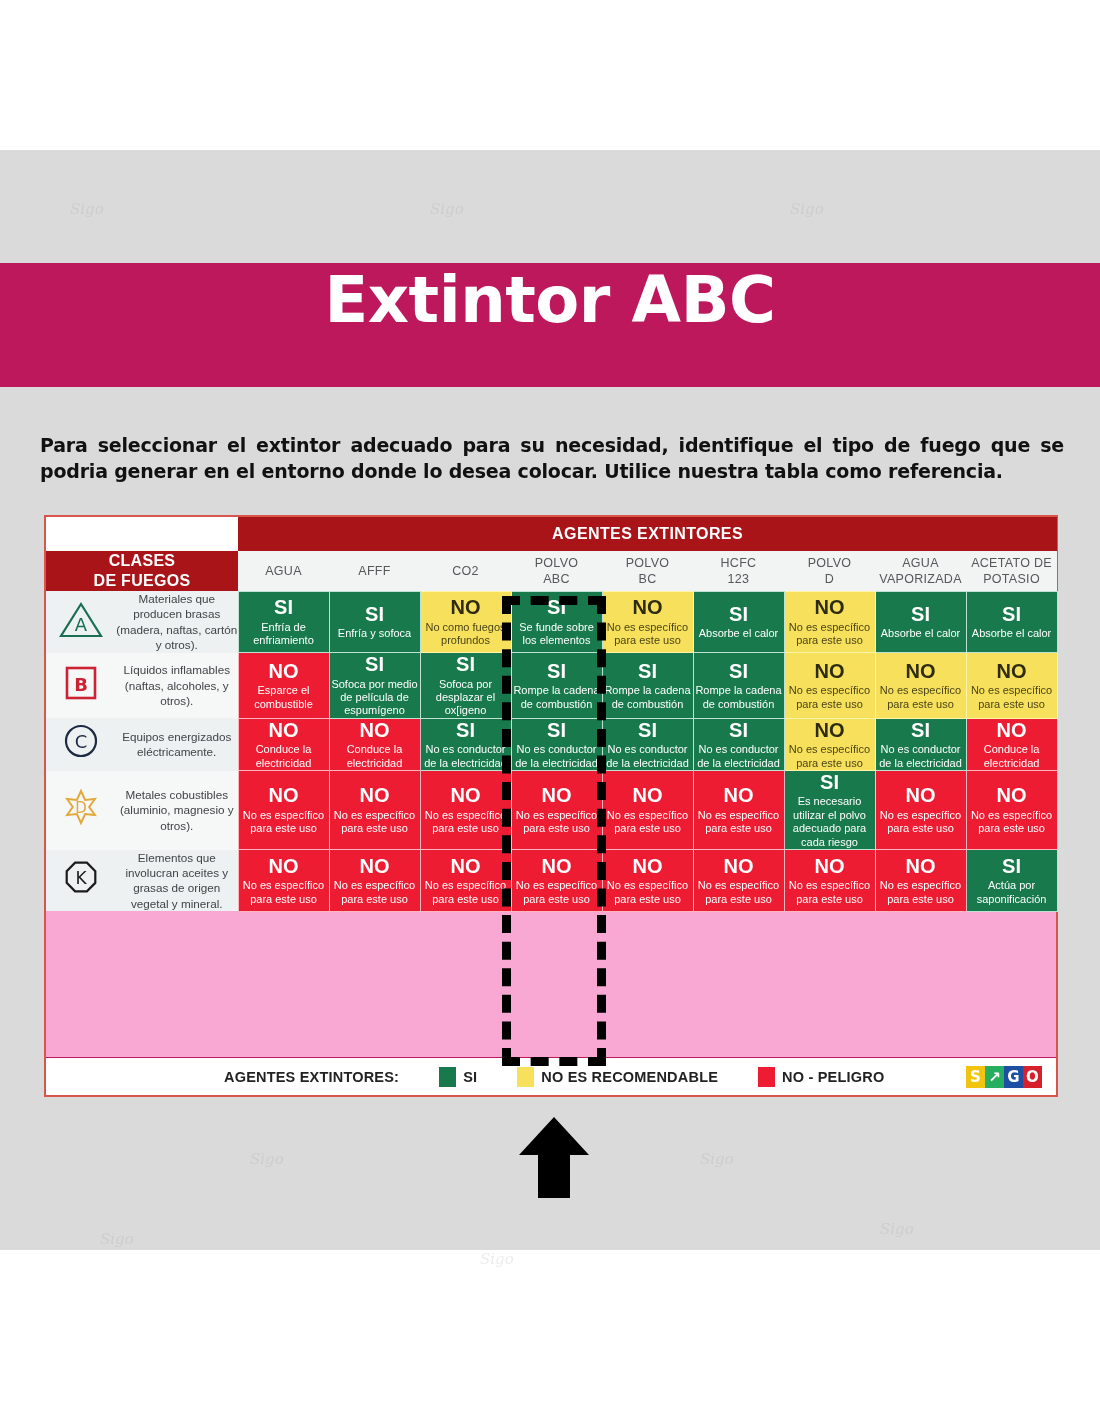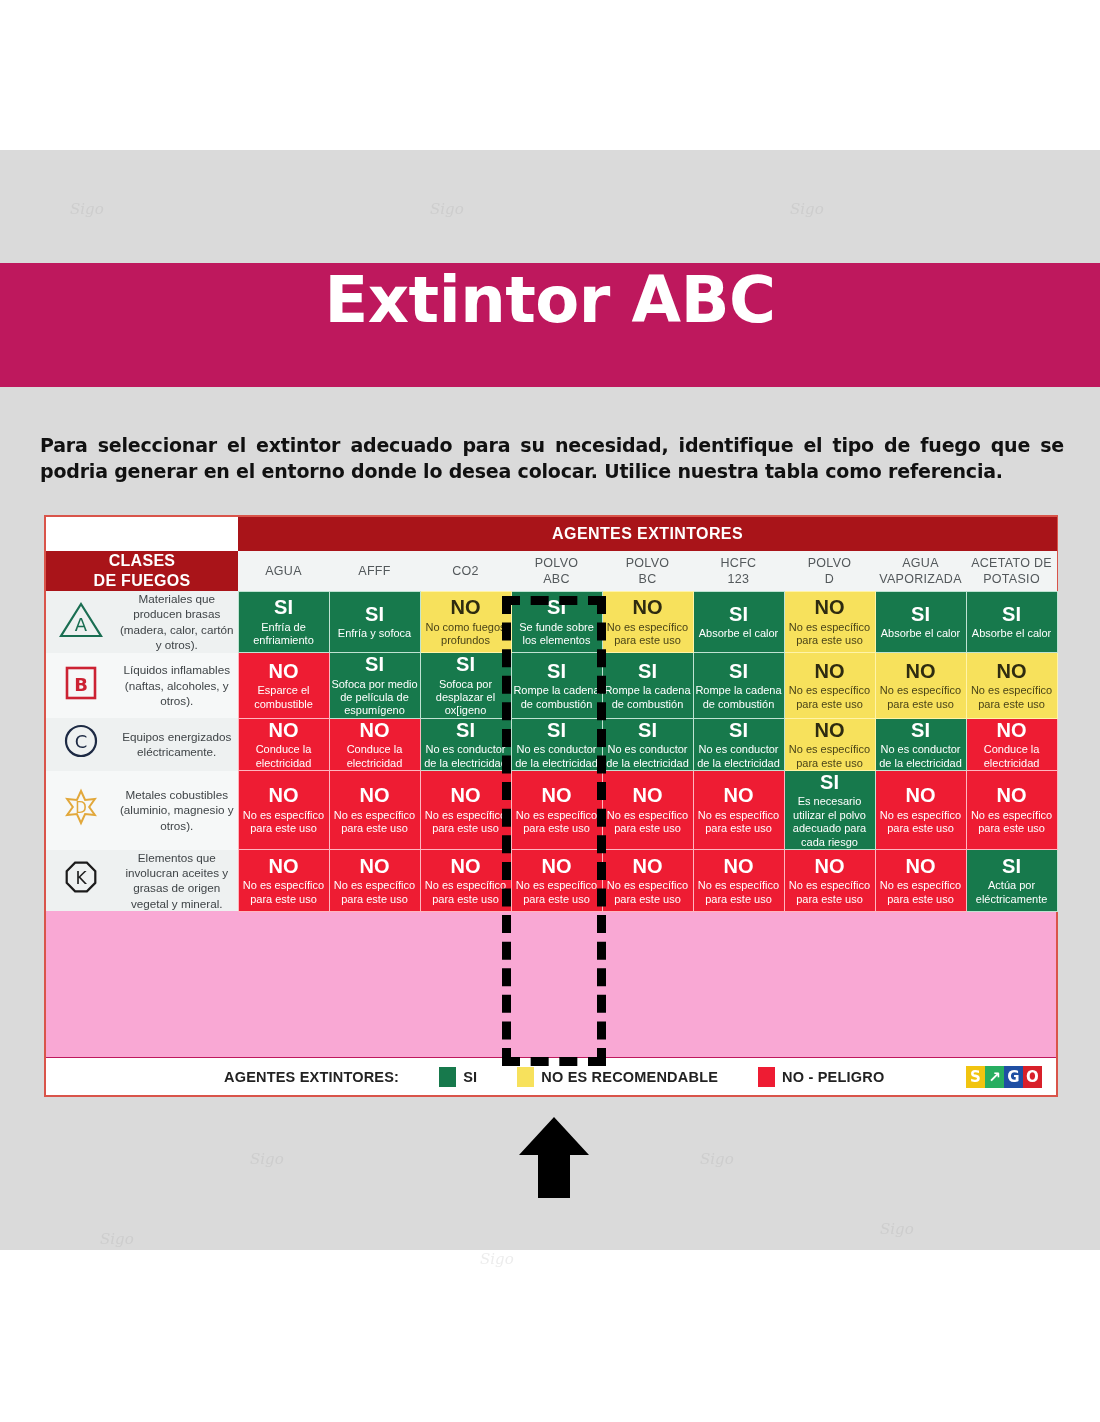--- a/index.html
+++ b/index.html
@@ -156,21 +156,21 @@
             <td class="agent-hd">HCFC<br>123</td>
             <td class="agent-hd">POLVO<br>D</td>
             <td class="agent-hd">AGUA<br>VAPORIZADA</td>
             <td class="agent-hd">ACETATO DE<br>POTASIO</td>
           </tr>
           <tr>
             <td class="cls-icon"><span class="ico"><svg width="46" height="40" viewBox="0 0 46 40">
                   <polygon points="23,4 43,36 3,36" fill="none" stroke="#1a6e52" stroke-width="2.2"></polygon>
                   <text x="23" y="31" text-anchor="middle" font-family="DejaVu Sans, sans-serif" font-size="18" fill="#1a6e52">A</text>
                 </svg></span></td>
-            <td class="cls-desc">Materiales que producen brasas (madera, calor, cartón y otros).</td>
+            <td class="cls-desc">Materiales que producen brasas (madera, naftas, cartón y otros).</td>
             <td class="cell c-green"><span class="big">SI</span><span>Enfría de enfriamiento</span></td>
             <td class="cell c-green"><span class="big">SI</span><span>Enfría y sofoca</span></td>
             <td class="cell c-yellow"><span class="big">NO</span><span>No como fuegos profundos</span></td>
             <td class="cell c-green"><span class="big">SI</span><span>Se funde sobre los elementos</span></td>
             <td class="cell c-yellow"><span class="big">NO</span><span>No es específico para este uso</span></td>
             <td class="cell c-green"><span class="big">SI</span><span>Absorbe el calor</span></td>
             <td class="cell c-yellow"><span class="big">NO</span><span>No es específico para este uso</span></td>
             <td class="cell c-green"><span class="big">SI</span><span>Absorbe el calor</span></td>
             <td class="cell c-green"><span class="big">SI</span><span>Absorbe el calor</span></td>
           </tr>
@@ -229,21 +229,21 @@
                 </svg></span></td>
             <td class="cls-desc">Elementos que involucran aceites y grasas de origen vegetal y mineral.</td>
             <td class="cell c-red"><span class="big">NO</span><span>No es específico para este uso</span></td>
             <td class="cell c-red"><span class="big">NO</span><span>No es específico para este uso</span></td>
             <td class="cell c-red"><span class="big">NO</span><span>No es específico para este uso</span></td>
             <td class="cell c-red"><span class="big">NO</span><span>No es específico para este uso</span></td>
             <td class="cell c-red"><span class="big">NO</span><span>No es específico para este uso</span></td>
             <td class="cell c-red"><span class="big">NO</span><span>No es específico para este uso</span></td>
             <td class="cell c-red"><span class="big">NO</span><span>No es específico para este uso</span></td>
             <td class="cell c-red"><span class="big">NO</span><span>No es específico para este uso</span></td>
-            <td class="cell c-green"><span class="big">SI</span><span>Actúa por eléctricamente</span></td>
+            <td class="cell c-green"><span class="big">SI</span><span>Actúa por saponificación</span></td>
           </tr>
         </tbody>
     </table>
 
     <div class="legend">
       <span class="legend-title">AGENTES EXTINTORES:</span>
       <div class="legend-item">
         <span class="sw sw-green"></span>
         <span class="legend-lbl">SI</span>
       </div>

